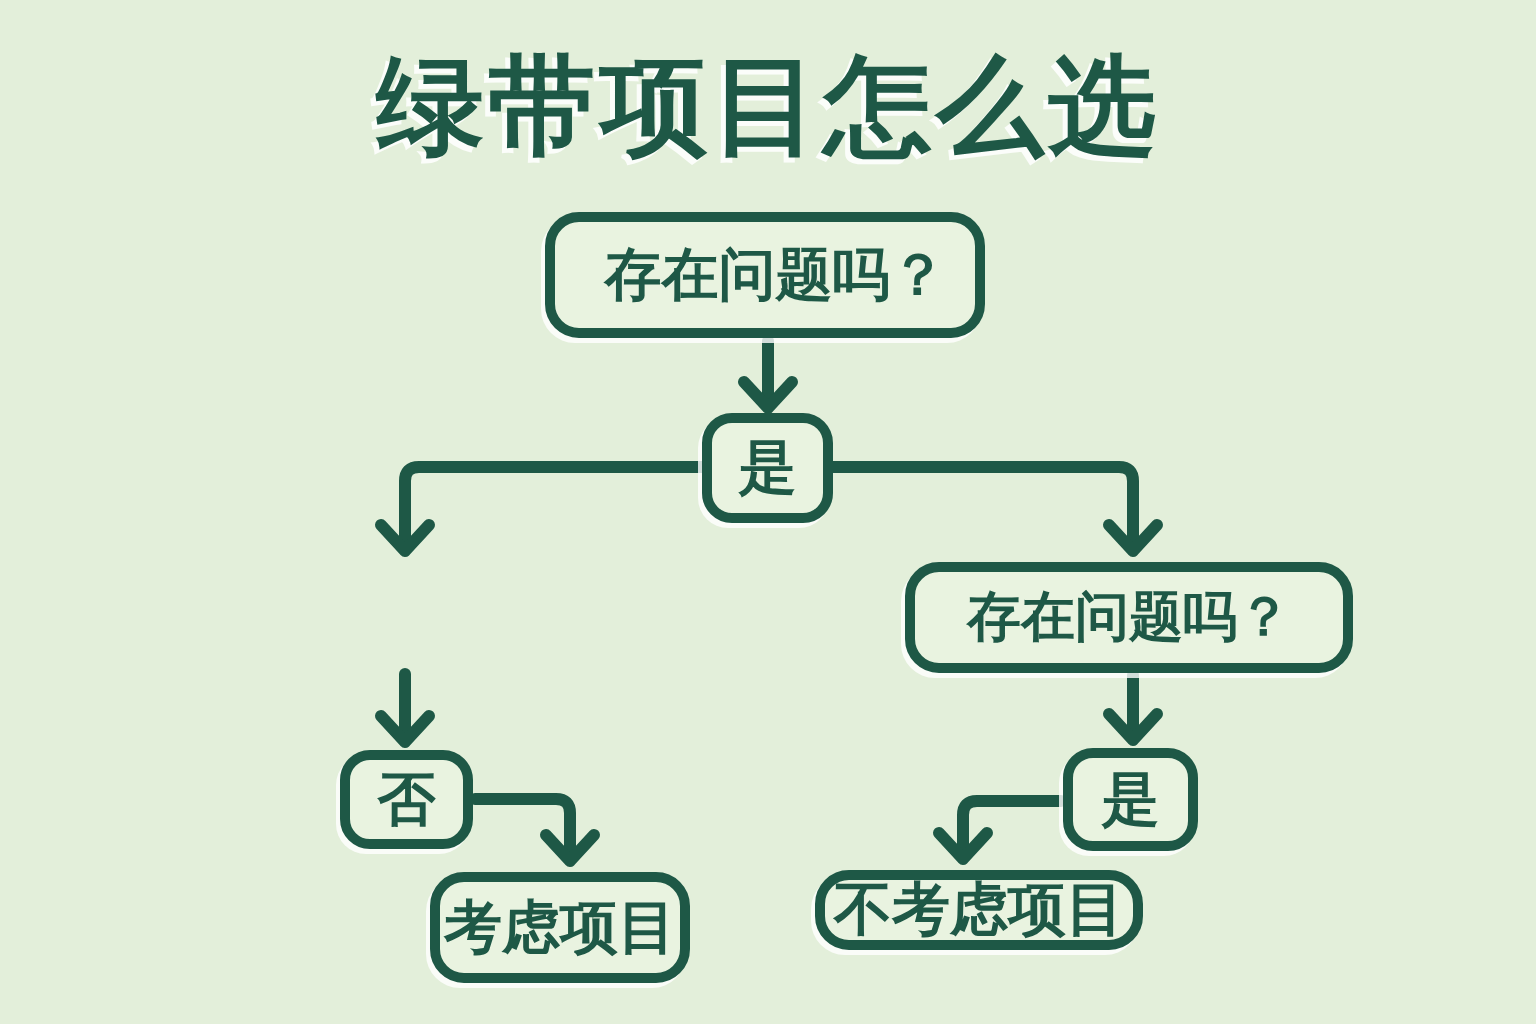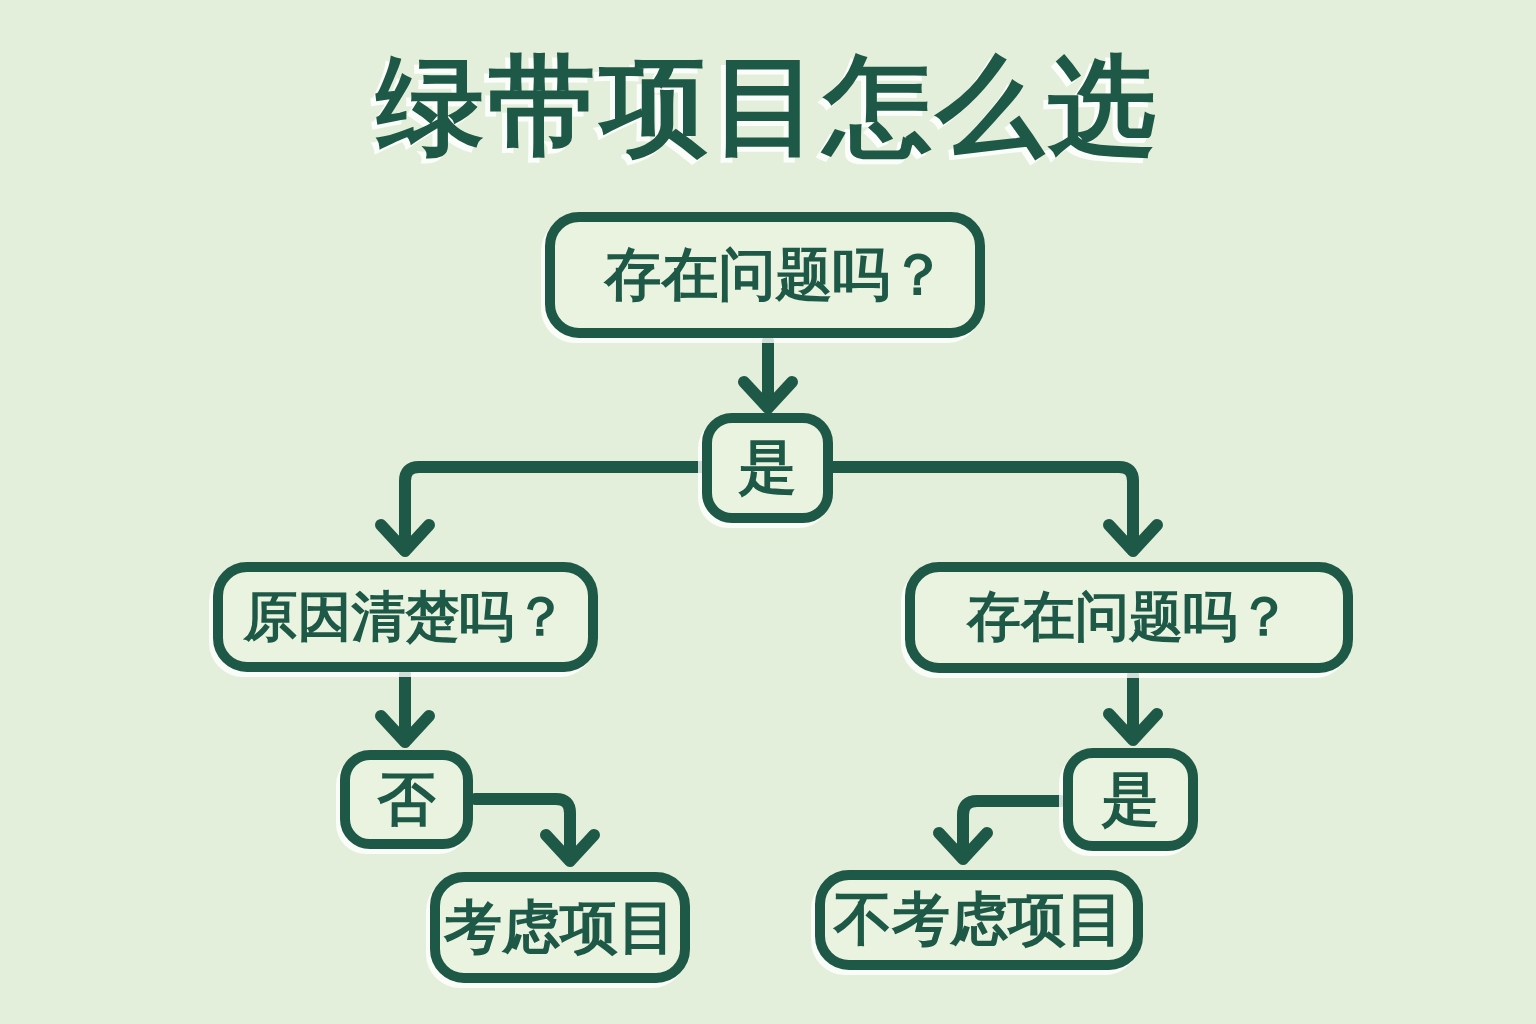--- a/index.html
+++ b/index.html
@@ -55,21 +55,21 @@
   }
   .node.small { border-radius: 30px; }
   
   #n-q-problem    { left: 545px;  top: 212px; width: 440px; height: 126px; font-size: 57px; padding-left: 21px; }
   #n-yes-mid      { left: 702px;  top: 413px; width: 131px; height: 110px; font-size: 58px; }
   #n-q-cause      { left: 213px;  top: 562px; width: 385px; height: 110px; font-size: 54px; }
   #n-q-solution   { left: 905px;  top: 562px; width: 448px; height: 111px; font-size: 54px; }
   #n-no-left      { left: 340px;  top: 750px; width: 133px; height: 99px;  font-size: 58px; }
   #n-yes-right    { left: 1063px; top: 748px; width: 135px; height: 103px; font-size: 58px; }
   #n-consider     { left: 430px;  top: 872px; width: 260px; height: 111px; font-size: 58px; }
-  #n-not-consider { left: 815px;  top: 870px; width: 328px; height: 100px; font-size: 58px; }
+  #n-not-consider { left: 815px;  top: 870px; width: 328px; height: 80px; font-size: 58px; }
 </style>
 </head>
 <body>
 
 <div class="canvas">
 
   <div class="title">绿带项目怎么选</div>
 
   <svg class="edges" viewBox="0 0 1536 1024" xmlns="http://www.w3.org/2000/svg">
 
@@ -106,21 +106,20 @@
     <g>
       <path d="M1061 801 L977 801 Q963 801 963 815 L963 858"></path>
       <path d="M939 833 L963 859 L987 833"></path>
     </g>
   </svg>
 
   <div class="node" id="n-q-problem">存在问题吗？</div>
 
   <div class="node small" id="n-yes-mid">是</div>
 
-  <div class="node" id="n-q-cause">原因清楚吗？</div>
 
   <div class="node" id="n-q-solution">存在问题吗？</div>
 
   <div class="node small" id="n-no-left">否</div>
 
   <div class="node small" id="n-yes-right">是</div>
 
   <div class="node" id="n-consider">考虑项目</div>
 
   <div class="node" id="n-not-consider">不考虑项目</div>

